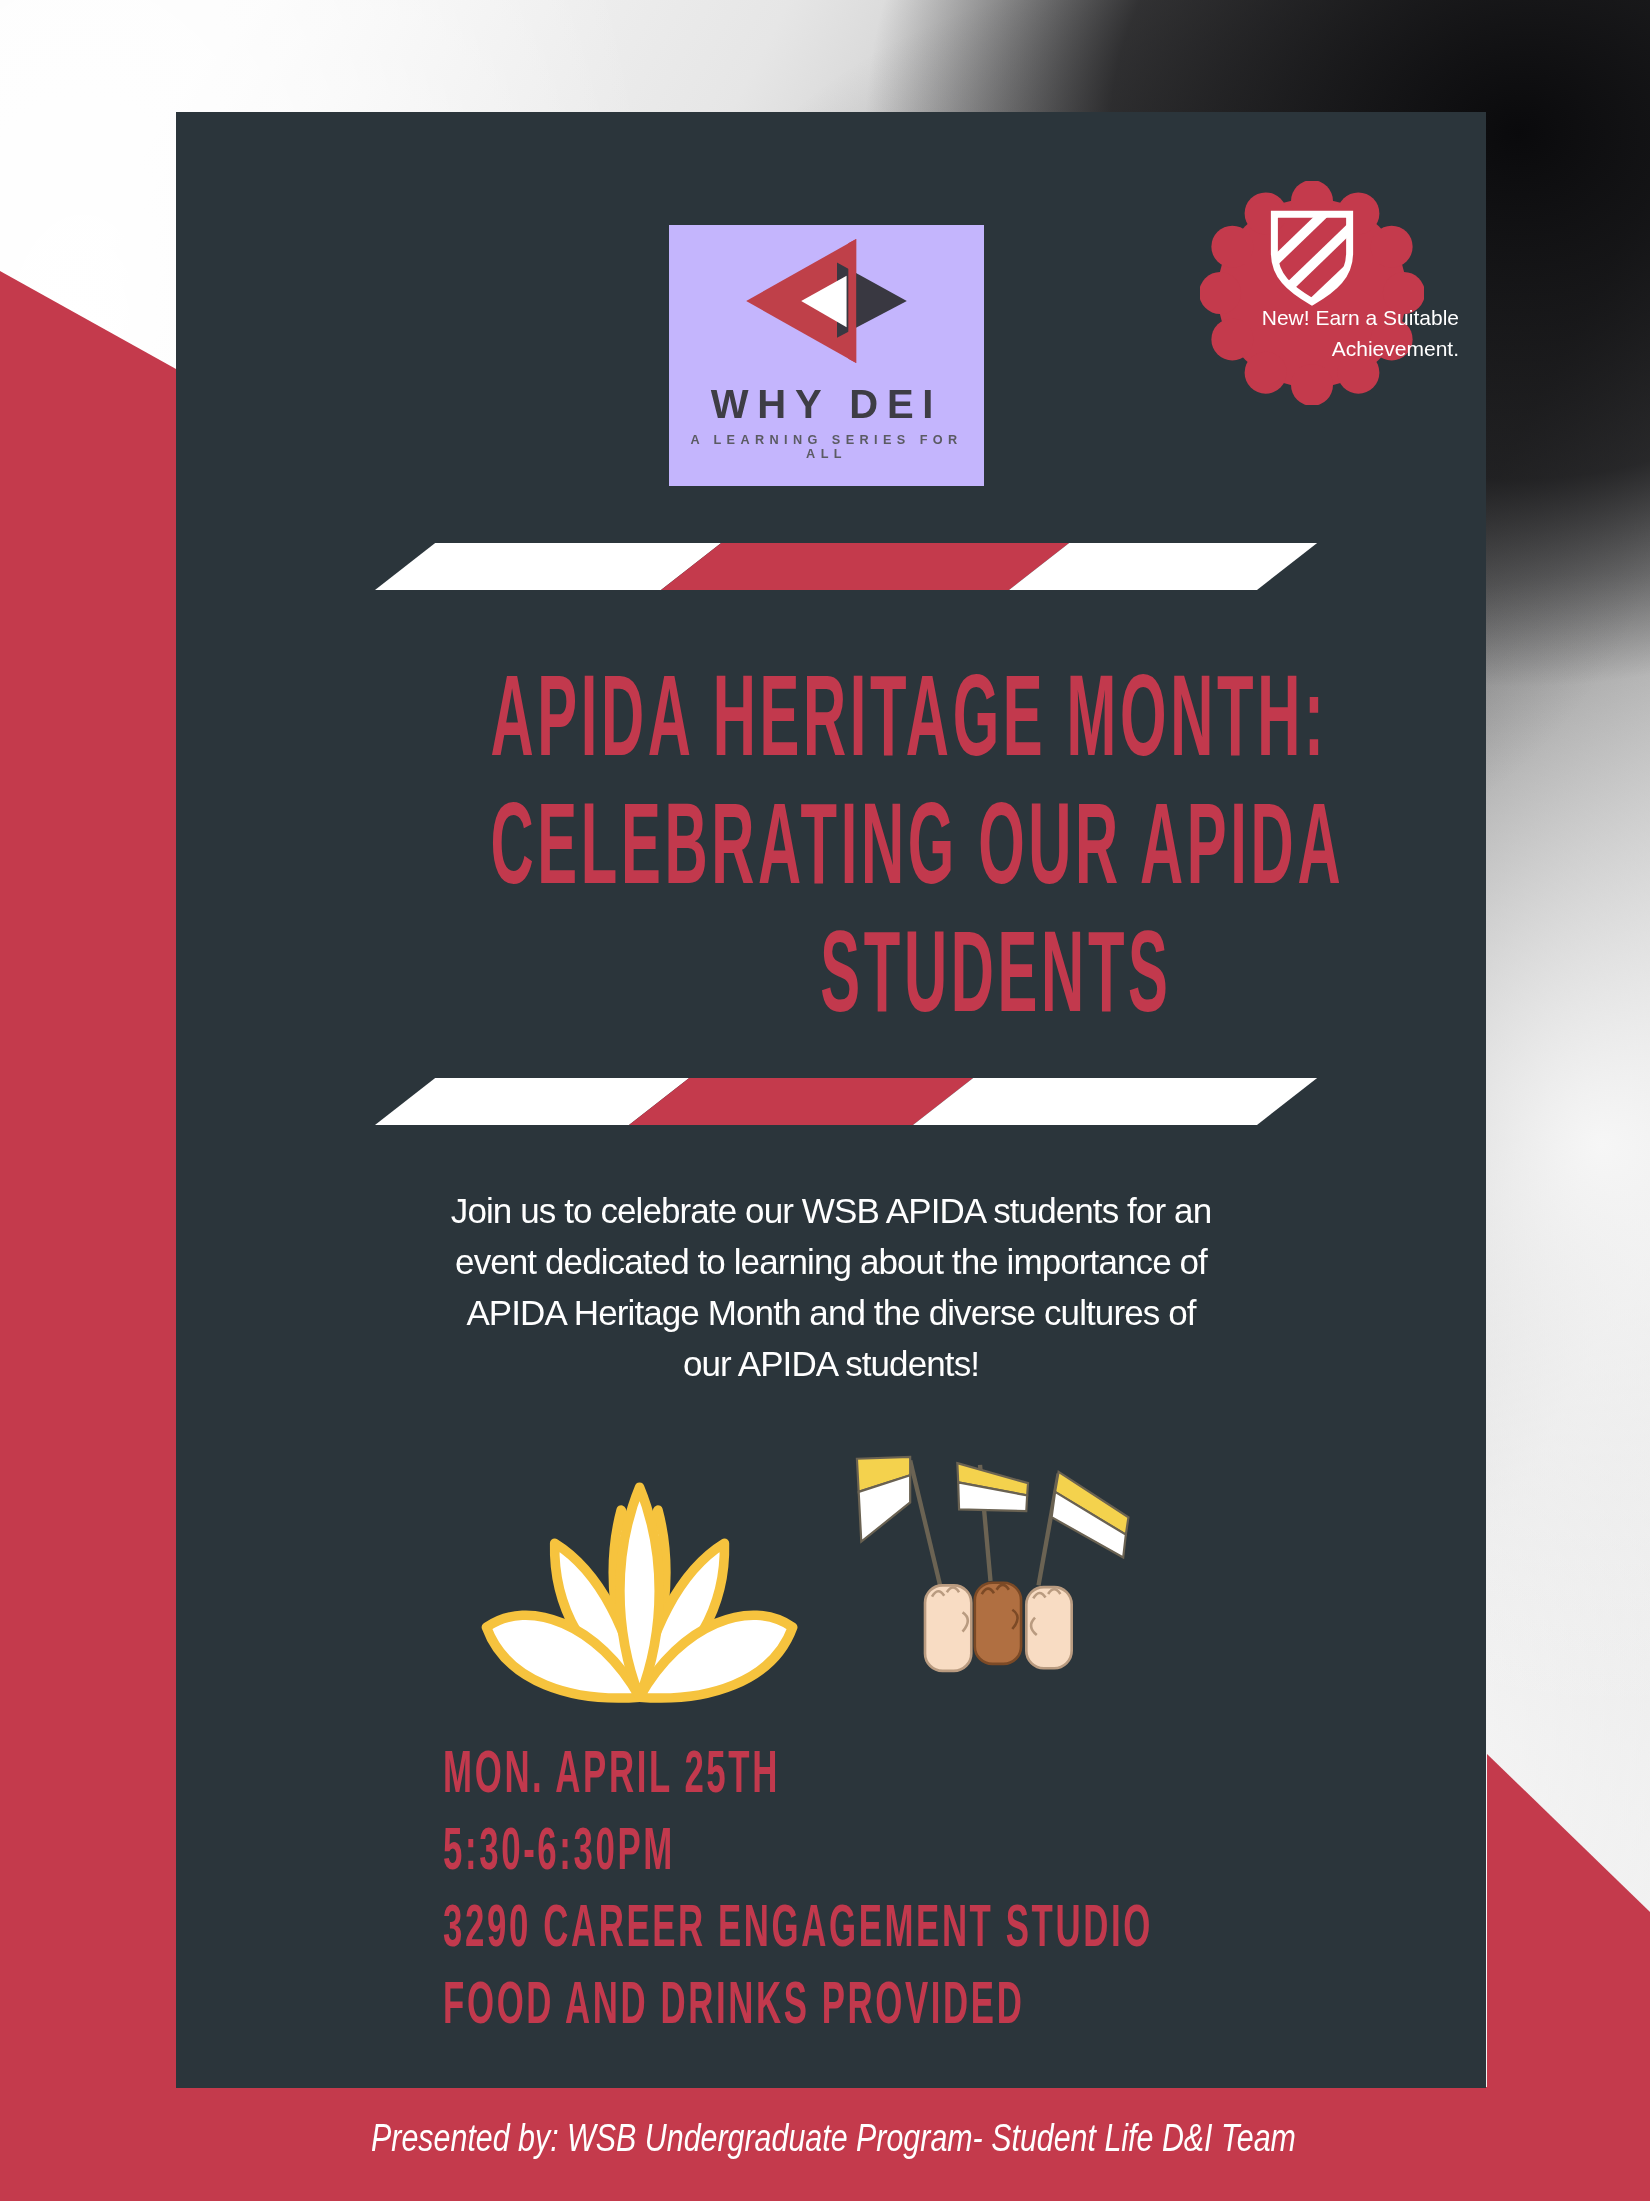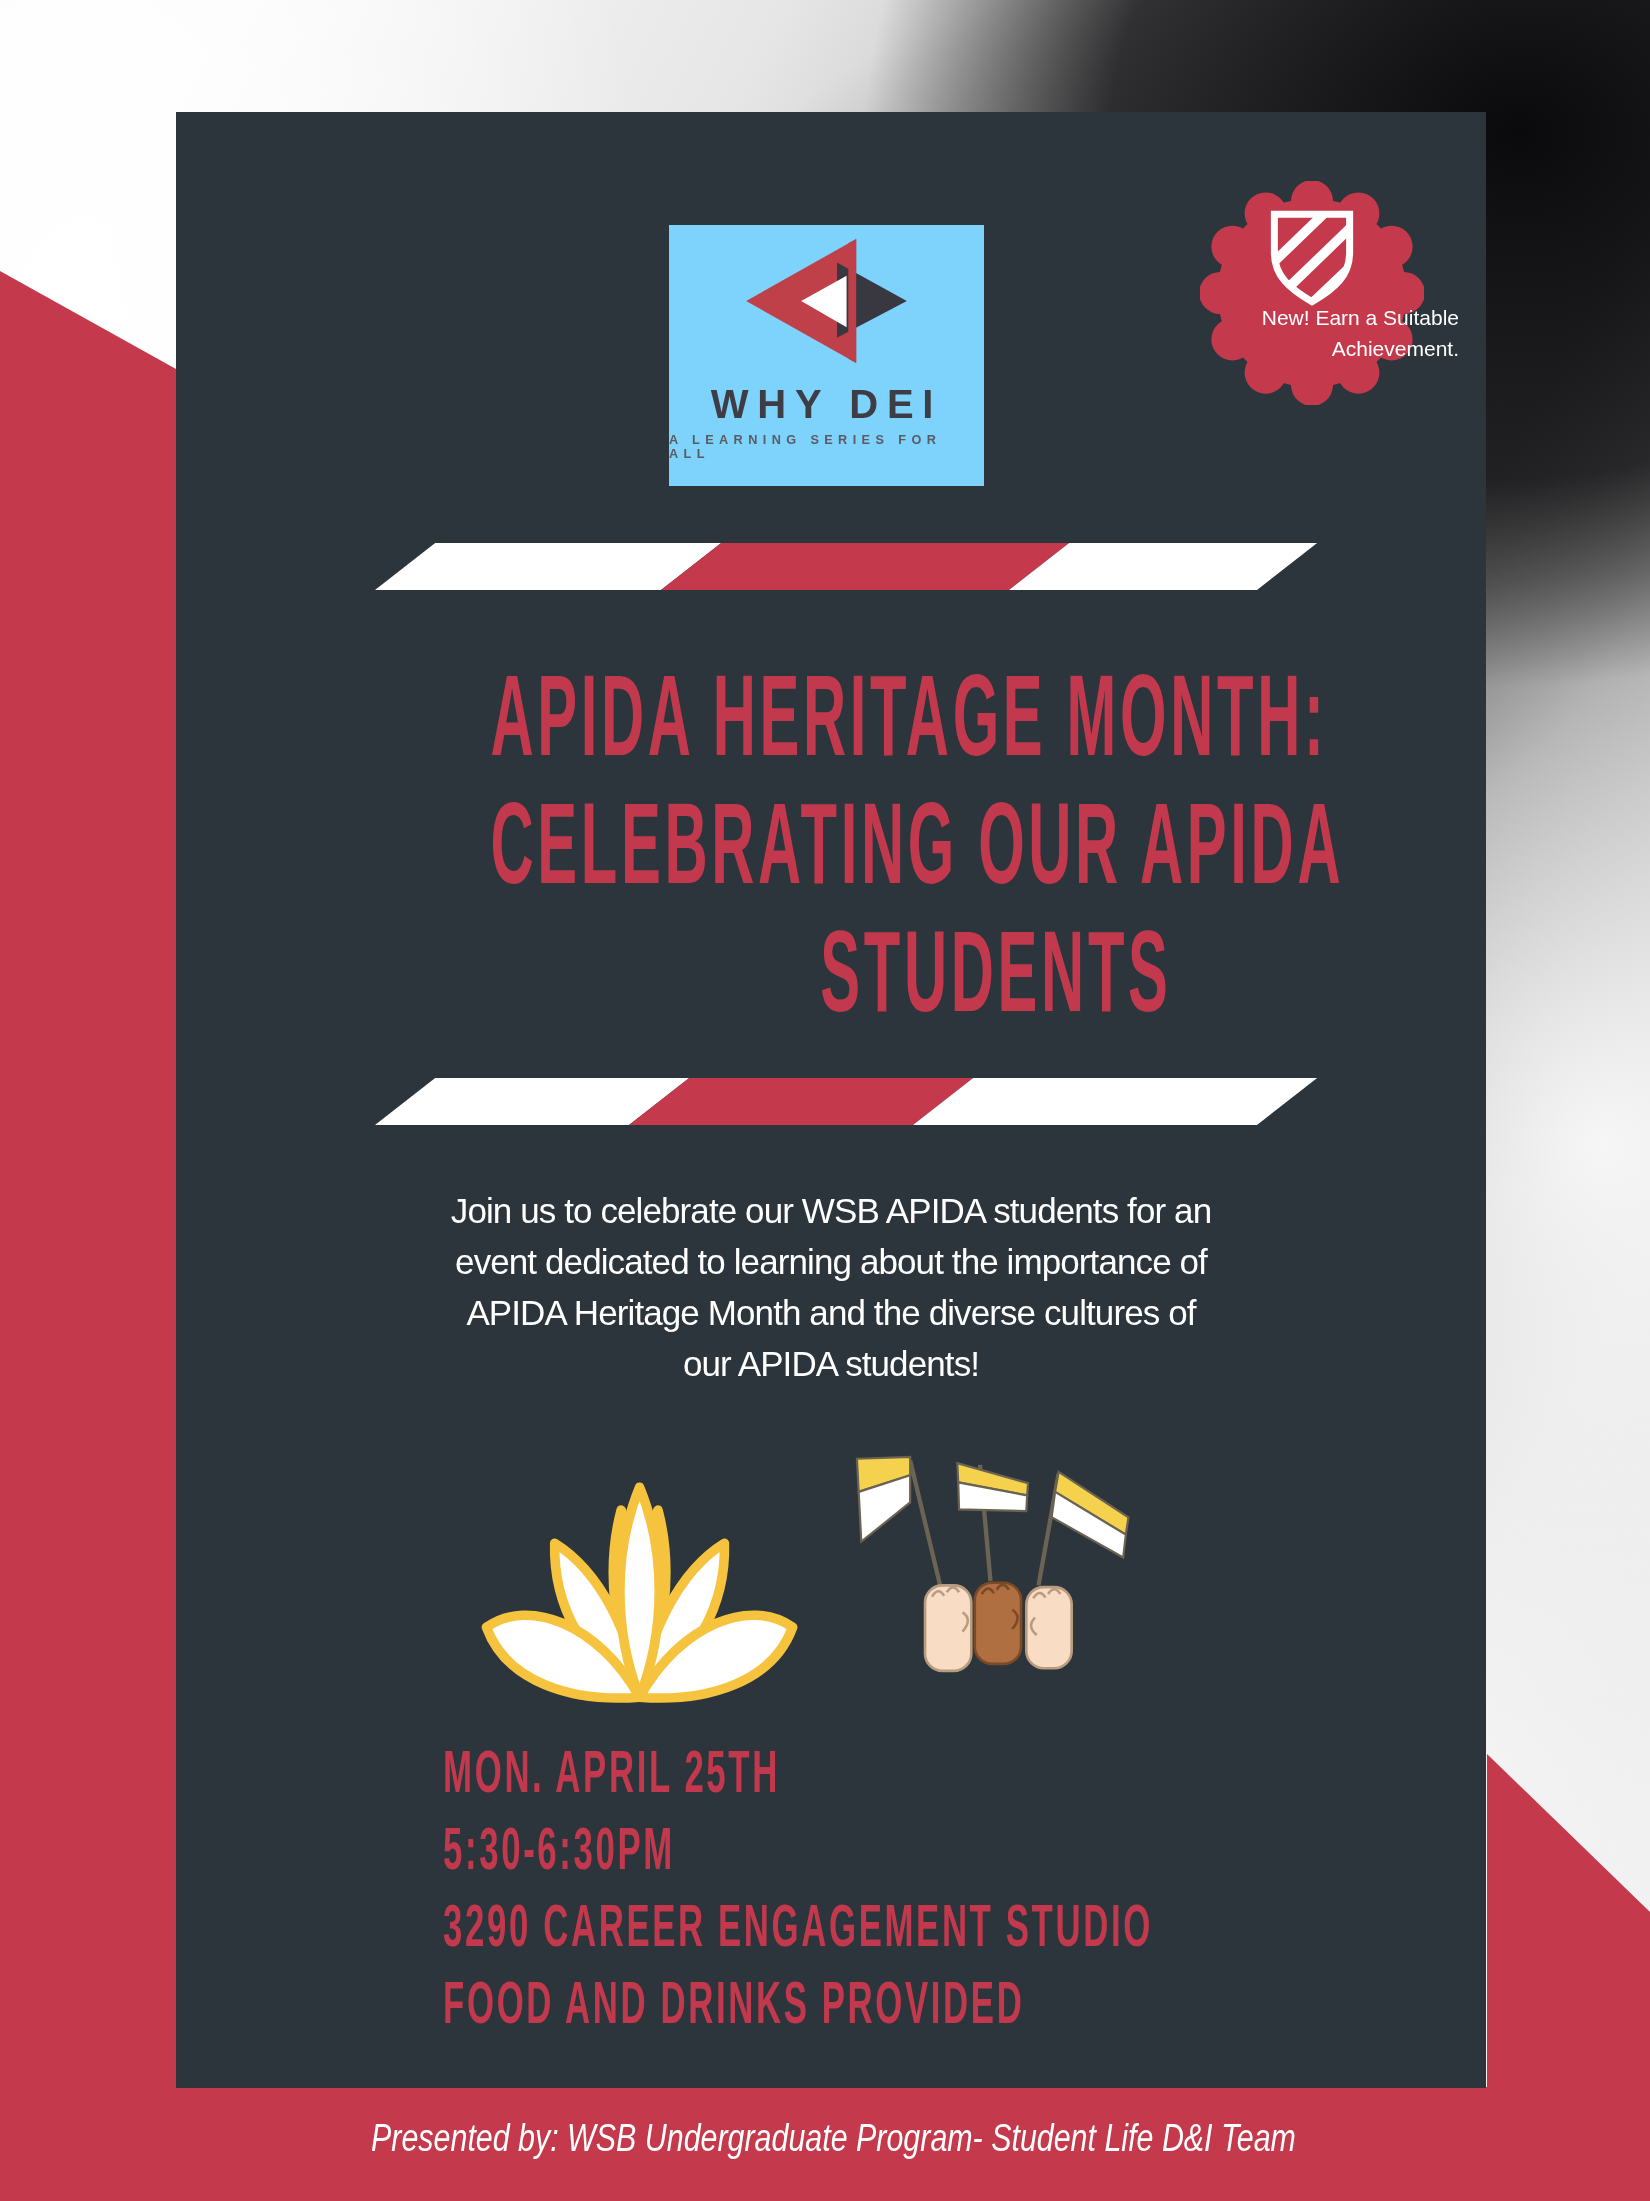--- a/index.html
+++ b/index.html
@@ -17,25 +17,25 @@
   .accent-left{position:absolute;left:0;top:0;width:176px;height:2201px;background:#c43a4c;
       clip-path:polygon(0 271px,100% 369px,100% 100%,0 100%);}
   .accent-right{position:absolute;left:1487px;top:0;width:164px;height:2201px;background:#c43a4c;
       clip-path:polygon(0 1754px,100% 1913px,100% 100%,0 100%);}
   .footer-band{position:absolute;left:0;top:2087px;width:1651px;height:114px;background:#c43a4c;margin-left:8px;}
   .footer-text{position:absolute;left:0;right:0;top:30px;text-align:center;color:#fff;
       font-style:italic;font-size:38px;white-space:nowrap;transform:scaleX(.8);}
   .card{position:absolute;left:176px;top:112px;width:1310px;height:1976px;background:#2b353b;}
 
   
-  .logo-box{position:absolute;left:493px;top:113px;width:315px;height:261px;background:#7dd3fc;}
+  .logo-box{position:absolute;left:493px;top:113px;width:315px;height:261px;background:#c4b5fd;}
   .logo-mark{position:absolute;left:77px;top:14px;width:161px;height:124px;}
   .logo-title{position:absolute;left:0;right:0;top:157px;text-align:center;color:#3e3d45;
       font-weight:bold;font-size:40px;letter-spacing:8.7px;}
-  .logo-tagline{position:absolute;left:0;right:0;top:208px;text-align:left;color:#5b5b63;
+  .logo-tagline{position:absolute;left:0;right:0;top:208px;text-align:center;color:#5b5b63;
       font-weight:bold;font-size:12.7px;letter-spacing:5.4px;}
 
   
   .badge{position:absolute;left:1024px;top:69px;width:224px;height:224px;}
   .badge svg{position:absolute;inset:0;}
   .badge-lines{position:absolute;left:-35px;right:-35px;top:121px;text-align:right;color:#fff;
       font-size:21px;line-height:31px;}
 
   
   .divider{position:absolute;left:199px;width:882px;height:47px;display:flex;

